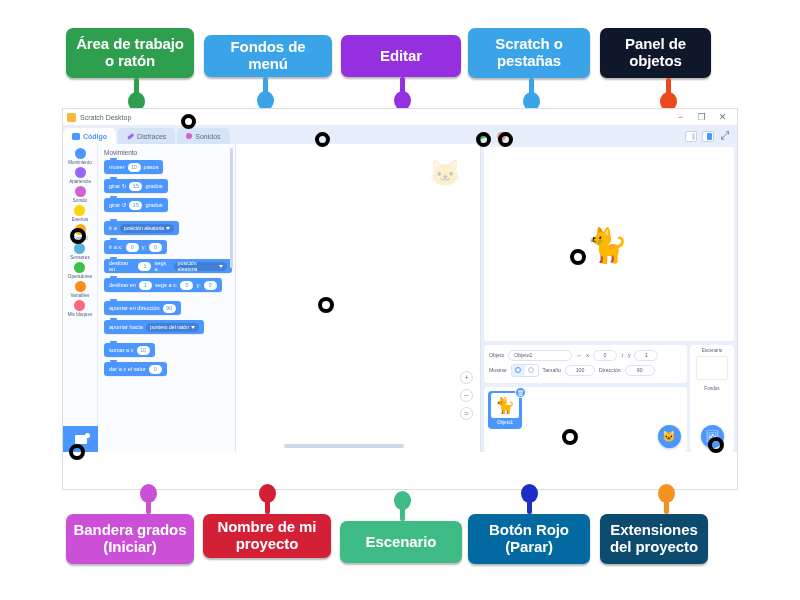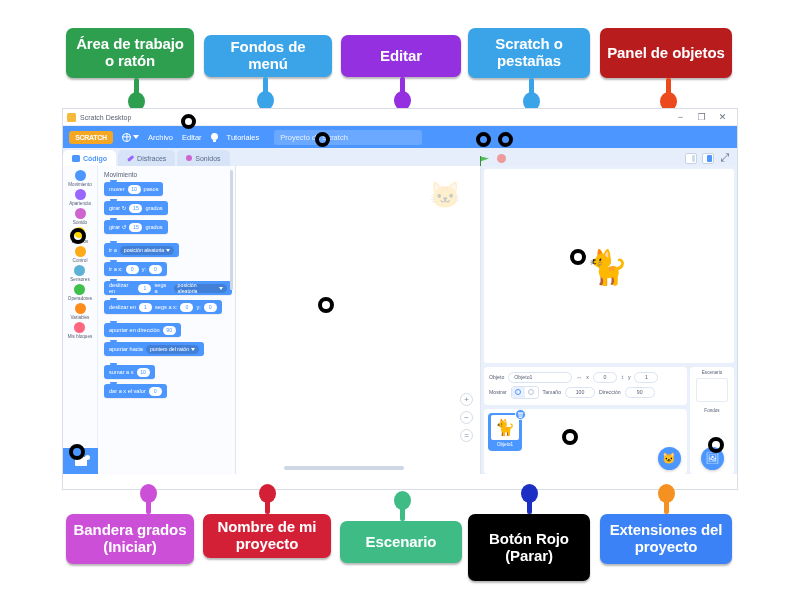--- a/index.html
+++ b/index.html
@@ -480,49 +480,37 @@
       <div class="pin-dot" style="left: 128px; top: 92px; background: rgb(46, 158, 79);"></div>
       <div class="pill" style="left: 204px; top: 35px; width: 128px; height: 42px; background: rgb(59, 164, 232);">Fondos de menú</div>
       <div class="pin" style="left: 263px; top: 77px; height: 22px; background: rgb(59, 164, 232);"></div>
       <div class="pin-dot" style="left: 257px; top: 91px; background: rgb(59, 164, 232);"></div>
       <div class="pill" style="left: 341px; top: 35px; width: 120px; height: 42px; background: rgb(148, 48, 224);">Editar</div>
       <div class="pin" style="left: 400px; top: 77px; height: 22px; background: rgb(148, 48, 224);"></div>
       <div class="pin-dot" style="left: 394px; top: 91px; background: rgb(148, 48, 224);"></div>
       <div class="pill" style="left: 468px; top: 28px; width: 122px; height: 50px; background: rgb(59, 164, 232);">Scratch o pestañas</div>
       <div class="pin" style="left: 529px; top: 78px; height: 22px; background: rgb(59, 164, 232);"></div>
       <div class="pin-dot" style="left: 523px; top: 92px; background: rgb(59, 164, 232);"></div>
-      <div class="pill" style="left: 600px; top: 28px; width: 132px; height: 50px; background: #b91c1c;">Panel de objetos</div>
+      <div class="pill" style="left: 600px; top: 28px; width: 111px; height: 50px; background: #0f172a;">Panel de objetos</div>
       <div class="pin" style="left: 666px; top: 78px; height: 22px; background: rgb(236, 74, 28);"></div>
       <div class="pin-dot" style="left: 660px; top: 92px; background: rgb(236, 74, 28);"></div>
     </div>
 
   <div id="win">
 
     <div class="titlebar">
       <div class="tb-logo"></div>
       <div class="tb-title">Scratch Desktop</div>
       <div class="tb-btns">
         <div class="tb-btn">−</div>
         <div class="tb-btn">❐</div>
         <div class="tb-btn">✕</div>
       </div>
     </div>
 
-    <div class="menubar">
-      <div class="scratch-logo">SCRATCH</div>
-      <div class="globe">
-        <div class="globe-circ"></div>
-        <div class="caret"></div>
-      </div>
-      <div class="menu-item">Archivo</div>
-      <div class="menu-item">Editar</div>
-      <div class="bulb"></div>
-      <div class="menu-item">Tutoriales</div>
-      <div class="projname">Proyecto de Scratch</div>
-    </div>
 
     <div class="tabstrip">
       <div class="tab active">
         <span class="tab-ico ico-code"></span>
         <span>Código</span>
       </div>
       <div class="tab">
         <span class="tab-ico ico-cost"></span>
         <span>Disfraces</span>
       </div>
@@ -731,24 +719,24 @@
   <div id="bottom-callouts">
       <div class="pill" style="left: 66px; top: 514px; width: 128px; height: 50px; background: rgb(204, 79, 216);">Bandera grados (Iniciar)</div>
       <div class="pin" style="left: 146px; top: 492px; height: 22px; background: rgb(204, 79, 216);"></div>
       <div class="pin-dot" style="left: 140px; top: 484px; background: rgb(204, 79, 216);"></div>
       <div class="pill" style="left: 203px; top: 514px; width: 128px; height: 44px; background: rgb(211, 32, 54);">Nombre de mi proyecto</div>
       <div class="pin" style="left: 265px; top: 492px; height: 22px; background: rgb(211, 32, 54);"></div>
       <div class="pin-dot" style="left: 259px; top: 484px; background: rgb(211, 32, 54);"></div>
       <div class="pill" style="left: 340px; top: 521px; width: 122px; height: 42px; background: rgb(63, 187, 134);">Escenario</div>
       <div class="pin" style="left: 400px; top: 499px; height: 22px; background: rgb(63, 187, 134);"></div>
       <div class="pin-dot" style="left: 394px; top: 491px; background: rgb(63, 187, 134);"></div>
-      <div class="pill" style="left: 468px; top: 514px; width: 122px; height: 67px; background: #000000;">Botón Rojo (Parar)</div>
+      <div class="pill" style="left: 468px; top: 514px; width: 122px; height: 50px; background: #0369a1;">Botón Rojo (Parar)</div>
       <div class="pin" style="left: 527px; top: 492px; height: 22px; background: rgb(28, 46, 196);"></div>
       <div class="pin-dot" style="left: 521px; top: 484px; background: rgb(28, 46, 196);"></div>
-      <div class="pill" style="left: 600px; top: 514px; width: 132px; height: 50px; background: #3b82f6;">Extensiones del proyecto</div>
+      <div class="pill" style="left: 600px; top: 514px; width: 108px; height: 50px; background: #0c4a6e;">Extensiones del proyecto</div>
       <div class="pin" style="left: 664px; top: 492px; height: 22px; background: rgb(245, 145, 32);"></div>
       <div class="pin-dot" style="left: 658px; top: 484px; background: rgb(245, 145, 32);"></div>
     </div>
 
   <div id="markers">
       <div class="ring" style="left: 180.5px; top: 113.5px; width: 15px; height: 15px;"></div>
       <div class="ring" style="left: 314.5px; top: 131.5px; width: 15px; height: 15px;"></div>
       <div class="ring" style="left: 475.5px; top: 131.5px; width: 15px; height: 15px;"></div>
       <div class="ring" style="left: 497.5px; top: 131.5px; width: 15px; height: 15px;"></div>
       <div class="ring" style="left: 70px; top: 228px; width: 16px; height: 16px;"></div>

